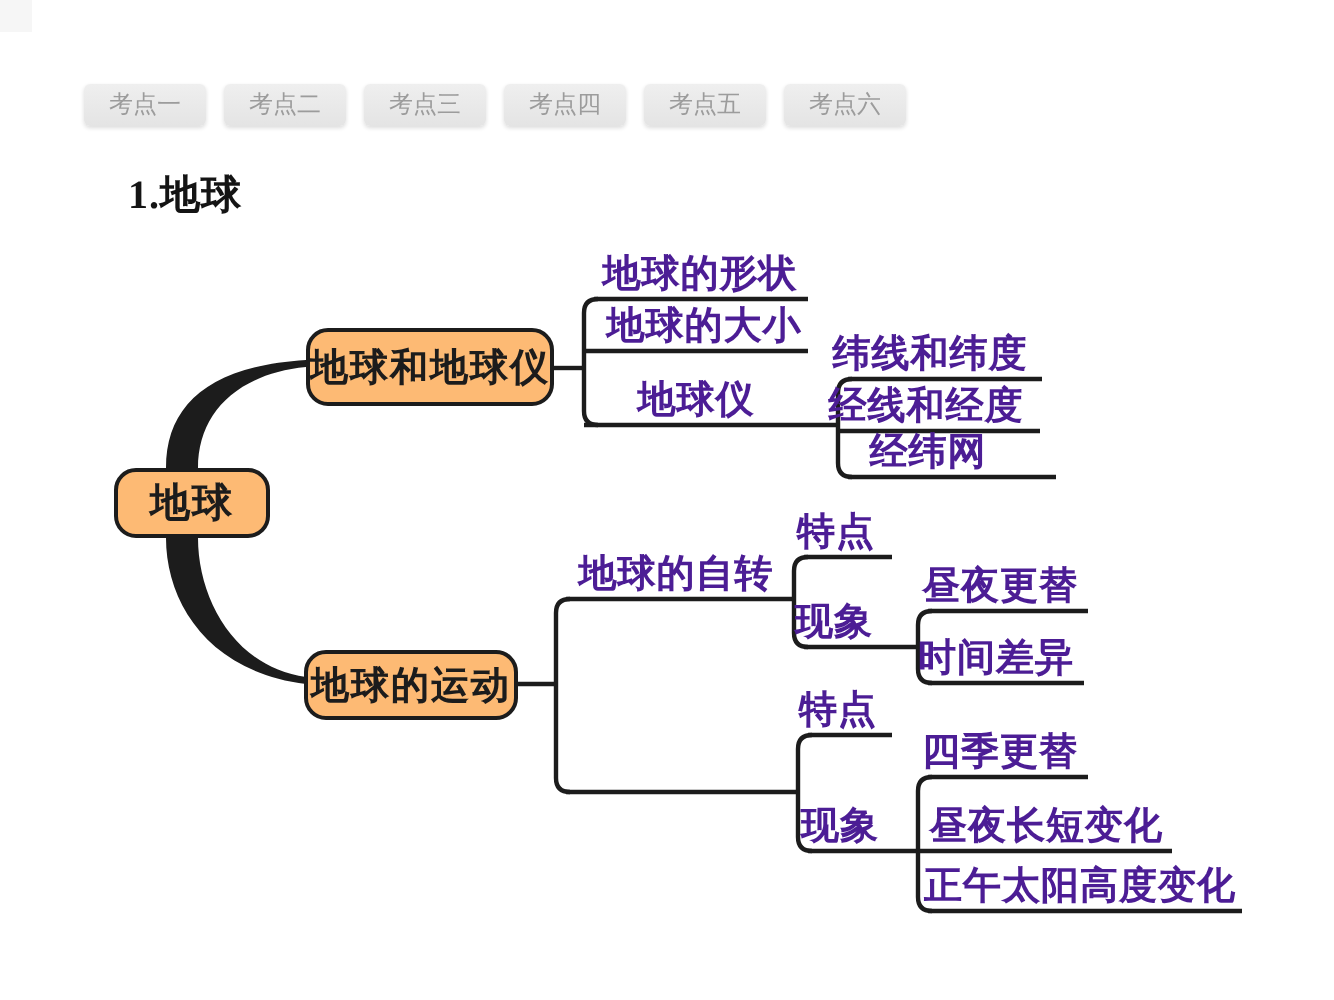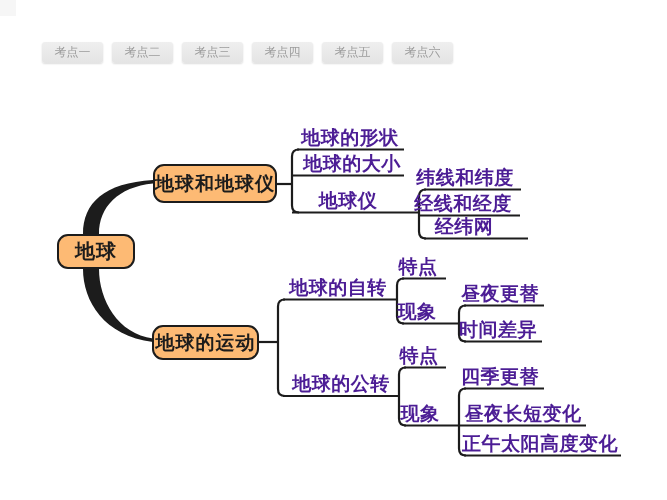--- a/index.html
+++ b/index.html
@@ -58,20 +58,21 @@
 
   <div class="tabs">
     <button class="tab">考点一</button>
     <button class="tab">考点二</button>
     <button class="tab">考点三</button>
     <button class="tab">考点四</button>
     <button class="tab">考点五</button>
     <button class="tab">考点六</button>
   </div>
 
+  <h1 class="heading">1.地球</h1>
 
   <svg class="wires" width="667" height="500" viewBox="0 0 667 500">
 
     <path fill="#1c1c1c" d="M83,234 C83,203 104,183 153,180 L153,183.5 C118,187 99,207 99,234 Z"></path>
     <path fill="#1c1c1c" d="M83,269 C83,301 104,336 153,342 L153,338.5 C118,334 99,300 99,269 Z"></path>
 
     <g fill="none" stroke="#1c1c1c" stroke-width="2.2">
 
       <path d="M277,184 H292"></path>
       <path d="M299,149.5 Q292,149.5 292,156.5 L292,205.5 Q292,212.5 299,212.5"></path>
@@ -115,20 +116,19 @@
   <div class="lbl" style="left:465px; top:166px;">纬线和纬度</div>
   <div class="lbl" style="left:463px; top:192px;">经线和经度</div>
   <div class="lbl" style="left:464px; top:215px;">经纬网</div>
 
   <div class="lbl" style="left:338px; top:276px;">地球的自转</div>
   <div class="lbl" style="left:418px; top:255px;">特点</div>
   <div class="lbl" style="left:417px; top:300px;">现象</div>
   <div class="lbl" style="left:500px; top:282px;">昼夜更替</div>
   <div class="lbl" style="left:498px; top:318px;">时间差异</div>
 
-  <div class="lbl" style="left:341px; top:372px;">地球的公转</div>
   <div class="lbl" style="left:419px; top:344px;">特点</div>
   <div class="lbl" style="left:420px; top:402px;">现象</div>
   <div class="lbl" style="left:500px; top:365px;">四季更替</div>
   <div class="lbl" style="left:523px; top:402px;">昼夜长短变化</div>
   <div class="lbl" style="left:540px; top:432px;">正午太阳高度变化</div>
 
 </div>
 
 </body></html>

